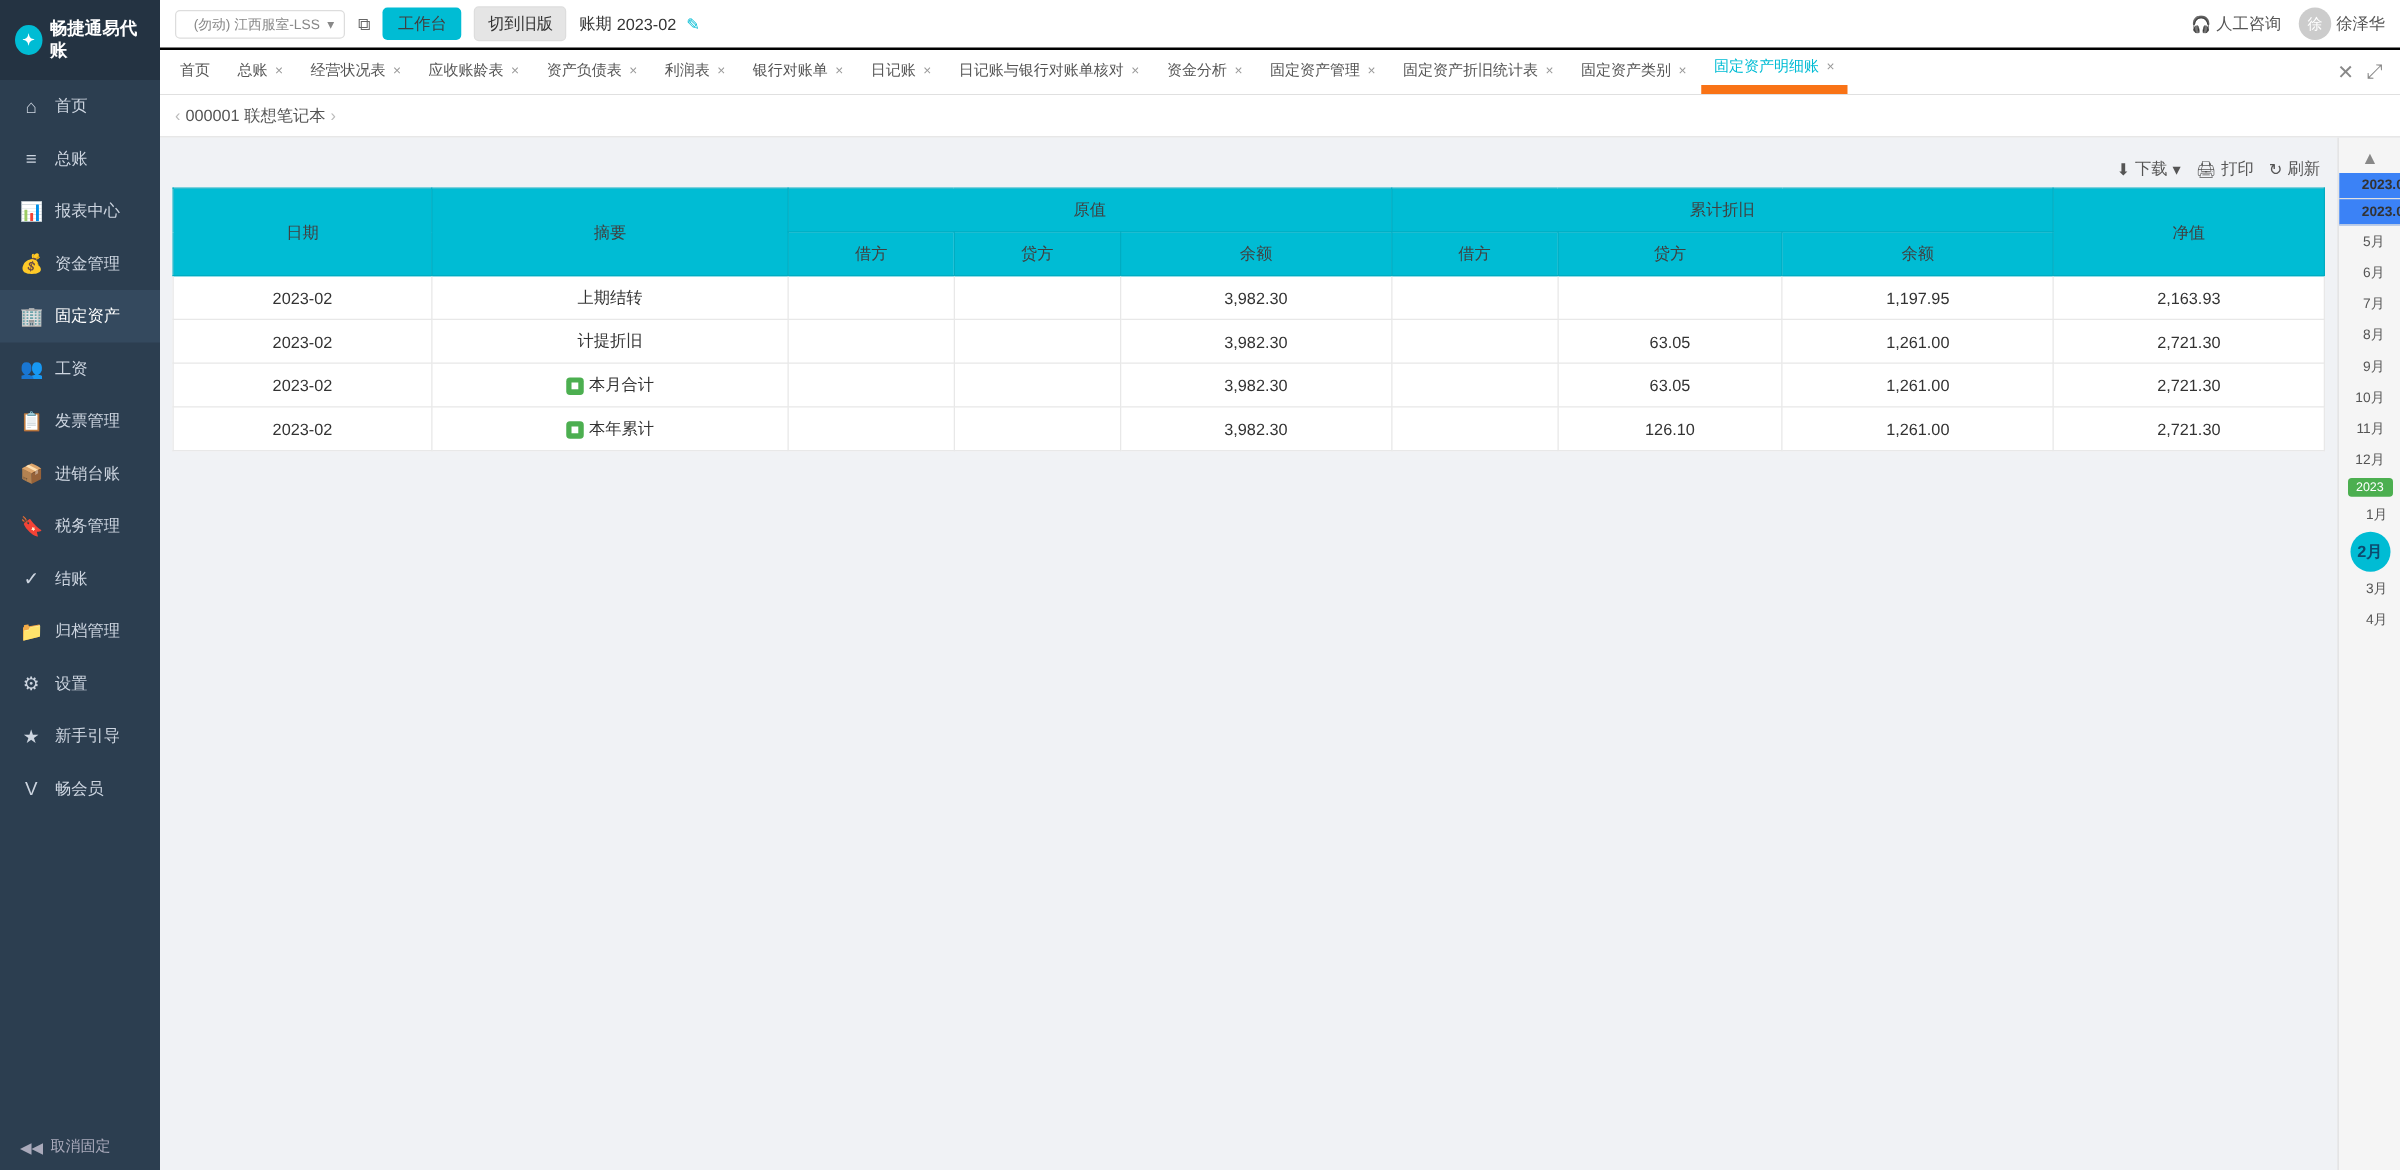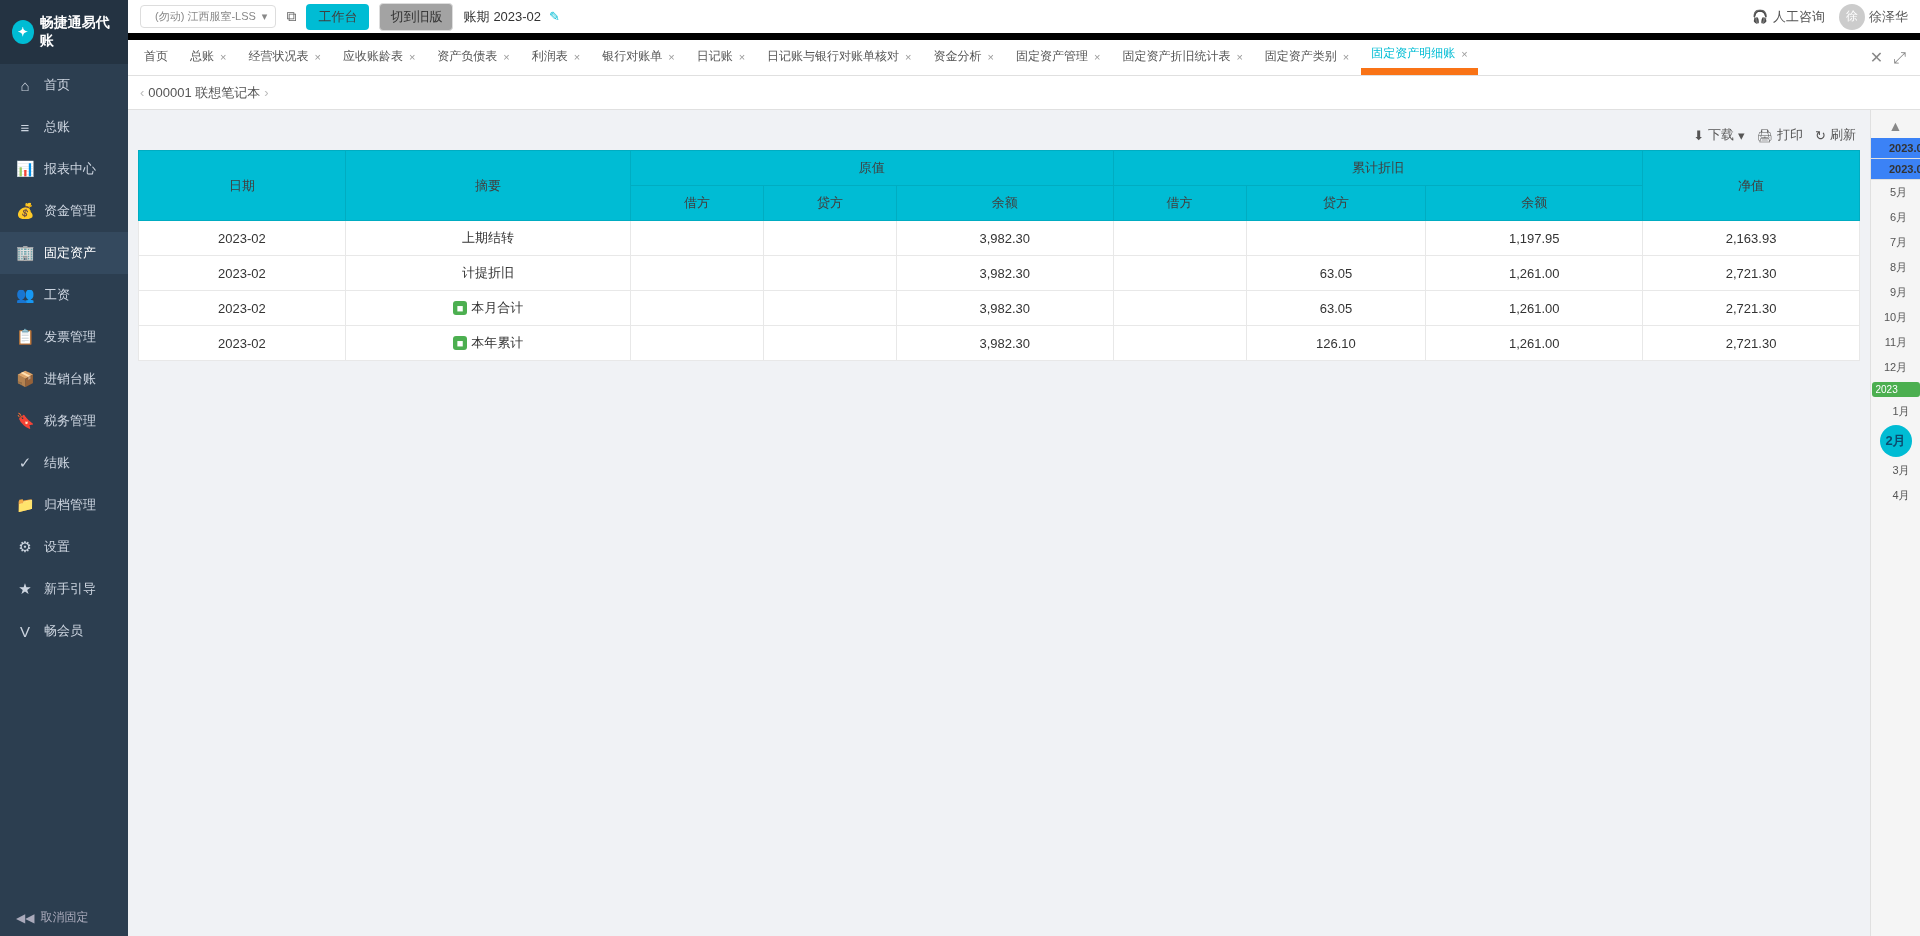--- a/index.html
+++ b/index.html
@@ -64,21 +64,21 @@
       overflow: hidden;
     }
 
     
     .topbar {
       height: 40px;
       background: #fff;
       display: flex;
       align-items: center;
       padding: 0 12px;
-      border-bottom: 7px solid #000000;
+      border-bottom: 2px solid #000000;
       gap: 10px;
     }
     .topbar-company {
       display: flex;
       align-items: center;
       gap: 6px;
       font-size: 13px;
       color: #333;
       border: 1px solid #ddd;
       border-radius: 4px;
@@ -89,21 +89,21 @@
     .btn-workbench {
       background: #00bcd4;
       color: #404040;
       border: none;
       border-radius: 4px;
       padding: 4px 12px;
       cursor: pointer;
       font-size: 13px;
     }
     .btn-switch {
-      background: #a3a3a3;
+      background: #e5e5e5;
       color: #333;
       border: 1px solid #ddd;
       border-radius: 4px;
       padding: 4px 10px;
       cursor: pointer;
       font-size: 13px;
     }
     .topbar-period {
       font-size: 13px;
       color: #333;
@@ -558,21 +558,21 @@
       <div id="cal-months-before">
           <div class="cal-month">5月</div>
           <div class="cal-month">6月</div>
           <div class="cal-month">7月</div>
           <div class="cal-month">8月</div>
           <div class="cal-month">9月</div>
           <div class="cal-month">10月</div>
           <div class="cal-month">11月</div>
           <div class="cal-month">12月</div>
         </div>
-      <div style="background:#4caf50;color:#fff;font-size:10px;padding:2px 4px;border-radius:3px;text-align:left;width:48px;margin:2px auto;">2023</div>
+      <div style="background:#4caf50;color:#fff;font-size:10px;padding:2px 4px;border-radius:3px;text-align:center;width:36px;margin:2px auto;">2023</div>
       <div id="cal-months-after">
           <div class="cal-month">1月</div>
           <div class="cal-month active-month">2月</div>
           <div class="cal-month">3月</div>
           <div class="cal-month">4月</div>
         </div>
     </div>
   </div>
 </div>
 

